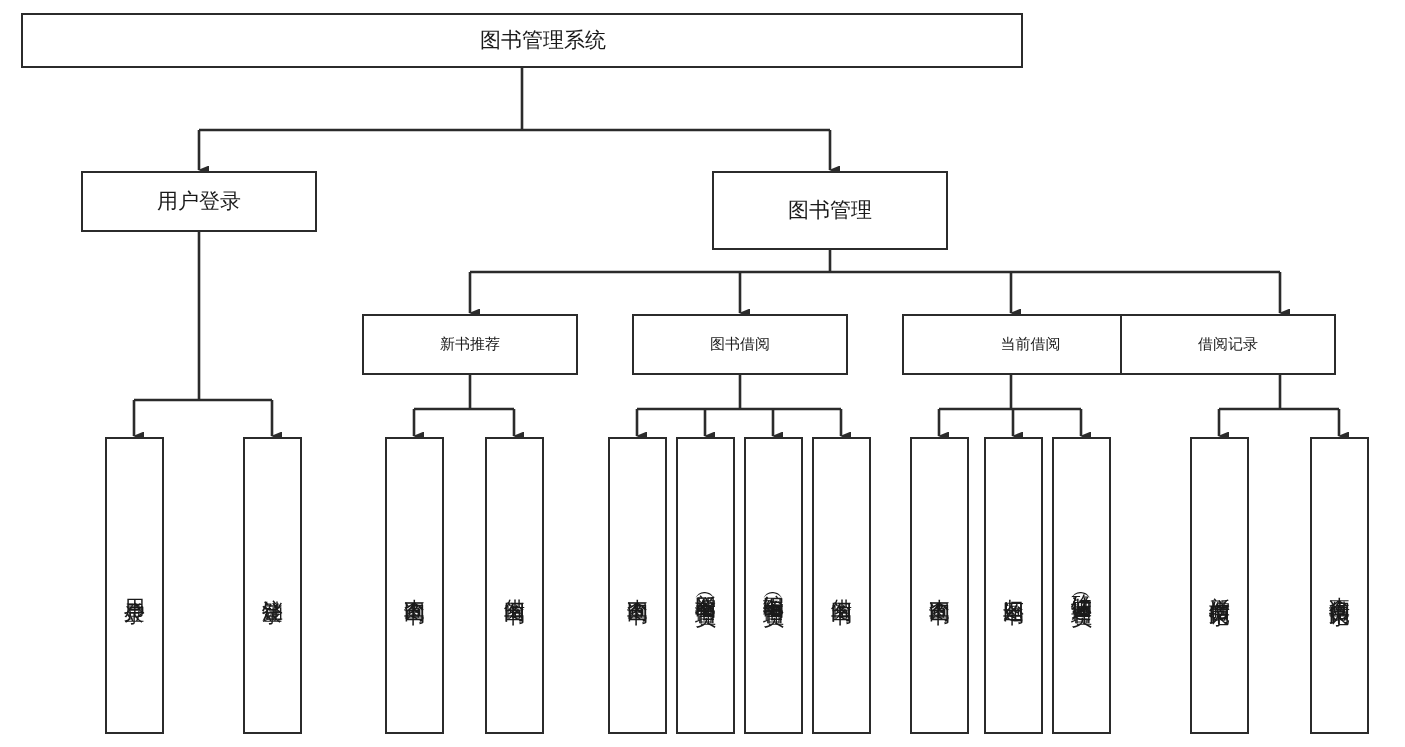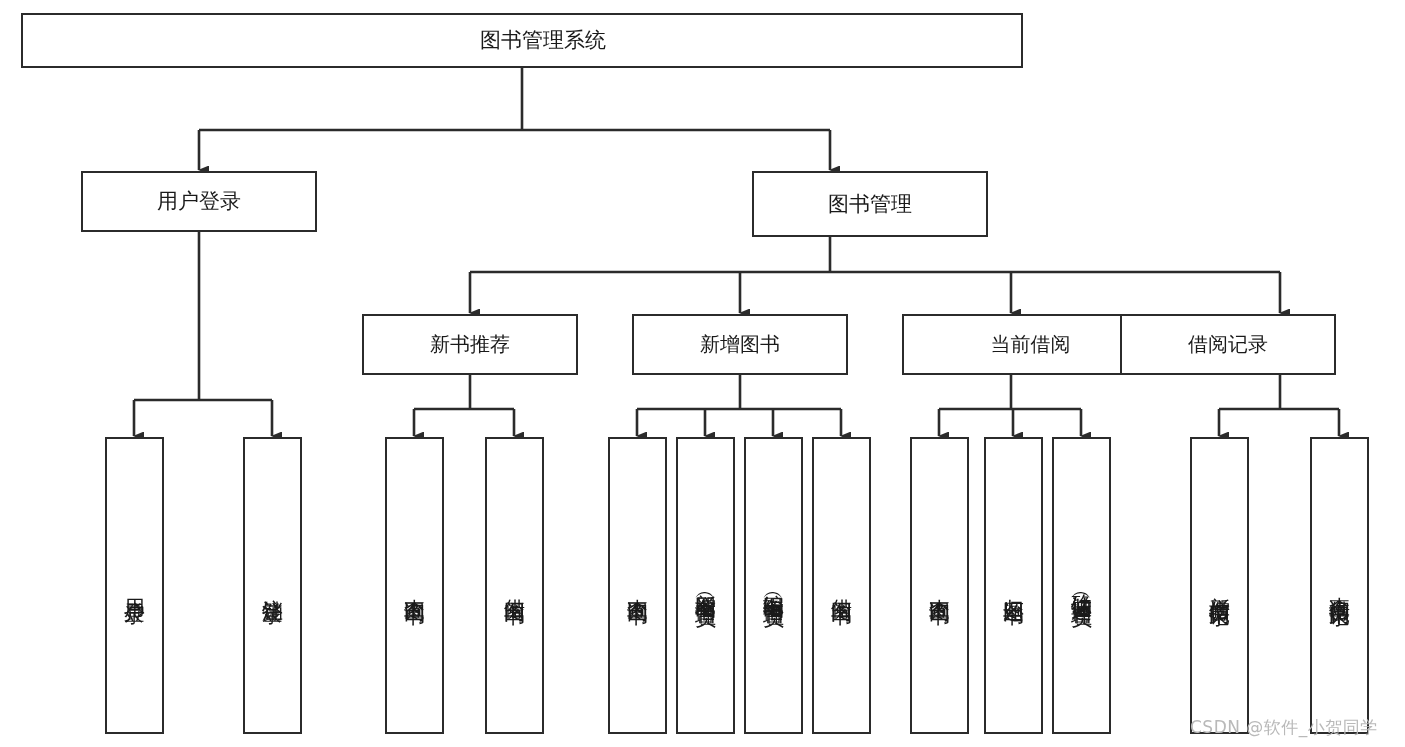--- a/index.html
+++ b/index.html
@@ -22,21 +22,21 @@
   }
   .node-label{
     color:#1a1a1a;
     line-height:1.05;
     text-align:center;
     white-space:pre;
     user-select:none;
   }
   .level-0 .node-label{font-size:21px;}
   .level-1 .node-label{font-size:21px;}
-  .level-2 .node-label{font-size:20px;text-align:right;}
+  .level-2 .node-label{font-size:15px;text-align:right;}
 
   .leaf-box{
     position:absolute;
     background:#ffffff;
     border:2px solid #2b2b2b;
     box-sizing:border-box;
     display:flex;
     align-items:center;
     justify-content:center;
     overflow:hidden;
@@ -109,28 +109,28 @@
       </g>
   </svg>
 
   <div id="node-layer">
       <div class="node-box level-0" style="left: 21px; top: 13px; width: 1002px; height: 55px; padding-left: 42px;">
         <span class="node-label">图书管理系统</span>
       </div>
       <div class="node-box level-1" style="left: 81px; top: 171px; width: 236px; height: 61px;">
         <span class="node-label">用户登录</span>
       </div>
-      <div class="node-box level-1" style="left: 752px; top: 171px; width: 236px; height: 66px;">
+      <div class="node-box level-1" style="left: 712px; top: 171px; width: 236px; height: 79px;">
         <span class="node-label">图书管理</span>
       </div>
       <div class="node-box level-2" style="left: 362px; top: 314px; width: 216px; height: 61px;">
         <span class="node-label">新书推荐</span>
       </div>
       <div class="node-box level-2" style="left: 632px; top: 314px; width: 216px; height: 61px;">
-        <span class="node-label">新增图书</span>
+        <span class="node-label">图书借阅</span>
       </div>
       <div class="node-box level-2" style="left: 902px; top: 314px; width: 257px; height: 61px;">
         <span class="node-label">当前借阅</span>
       </div>
       <div class="node-box level-2" style="left: 1120px; top: 314px; width: 216px; height: 61px;">
         <span class="node-label">借阅记录</span>
       </div>
       <div class="leaf-box level-3" style="left: 105px; top: 437px; width: 59px; height: 297px;">
         <span class="leaf-label">用户登录</span>
       </div>
@@ -165,15 +165,14 @@
         <span class="leaf-label">确认归还（管理员）</span>
       </div>
       <div class="leaf-box level-3" style="left: 1190px; top: 437px; width: 59px; height: 297px;">
         <span class="leaf-label">新增借阅记录</span>
       </div>
       <div class="leaf-box level-3" style="left: 1310px; top: 437px; width: 59px; height: 297px;">
         <span class="leaf-label">查询借阅记录</span>
       </div>
     </div>
 
-  <div id="watermark" style="left: 1190px; top: 716px;">CSDN @软件_小贺同学</div>
 
 </div>
 
 </body></html>

